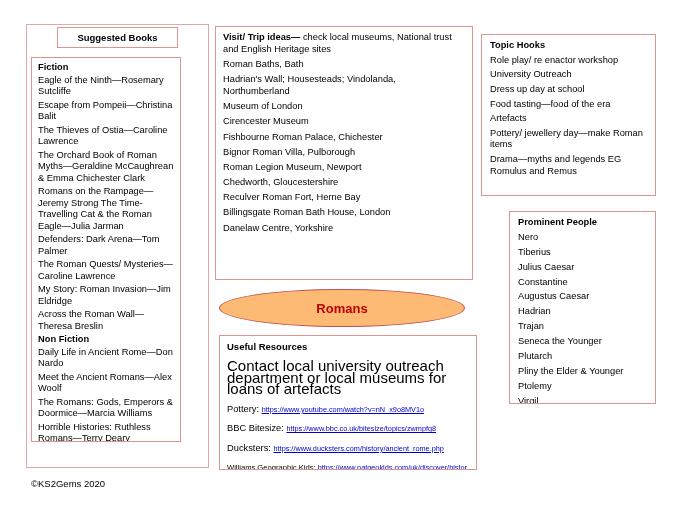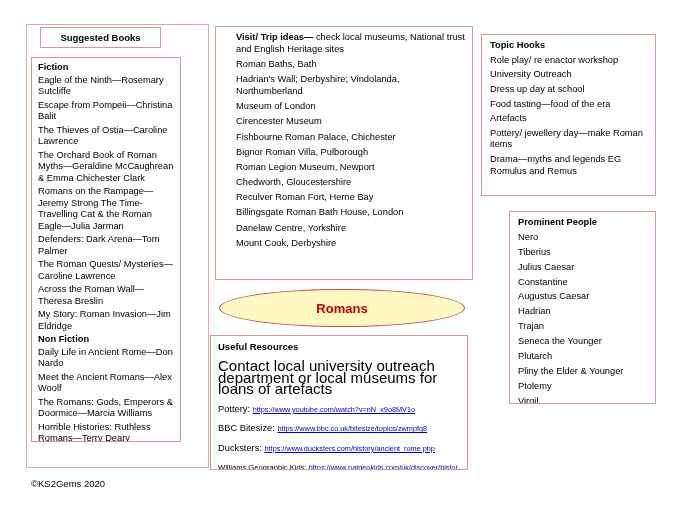--- a/index.html
+++ b/index.html
@@ -26,21 +26,21 @@
   .redbox-thin {
     border: 1px solid #e0a9a7;
     background: #ffffff;
   }
 
   
   #left-outer {
     left: 26px; top: 24px; width: 183px; height: 444px;
   }
   #books-title {
-    left: 40px; top: 27px; width: 121px; height: 21px;
+    left: 57px; top: 27px; width: 121px; height: 21px;
     display: flex; align-items: center; justify-content: center;
     font-weight: bold; font-size: 9.5px;
   }
   #books-body {
     left: 31px; top: 57px; width: 150px; height: 385px;
     padding: 4px 6px 0 6px;
     overflow: hidden;
   }
   .booklist { margin: 0; padding: 0; list-style: none; }
   .booklist li {
@@ -54,47 +54,47 @@
   }
 
   #copyright {
     left: 31px; top: 478px;
     font-size: 9.5px;
   }
 
   
   #visit-box {
     left: 215px; top: 26px; width: 258px; height: 254px;
-    padding: 5px 7px 0 20px;
+    padding: 5px 7px 0 7px;
     overflow: hidden;
   }
   .visit-list { margin: 0; padding: 0; list-style: none; }
   .visit-list li {
     font-size: 9.3px;
     line-height: 11.6px;
     margin-bottom: 3.6px;
   }
   .visit-list li.lead { margin-bottom: 4px; }
   .visit-list li.lead b { font-weight: bold; }
 
   #oval {
     left: 219px; top: 289px; width: 246px; height: 38px;
     border: 1px solid #c0504d;
     border-radius: 50%;
-    background: #fef9c3;
+    background: #fdba74;
     display: flex; align-items: center; justify-content: center;
   }
   #oval span {
     color: #c00000;
     font-weight: bold;
     font-size: 13px;
   }
 
   #resources-box {
-    left: 210px; top: 335px; width: 258px; height: 135px;
+    left: 219px; top: 335px; width: 258px; height: 135px;
     padding: 5px 7px 0 7px;
     overflow: hidden;
   }
   #resources-title { font-size: 9.5px; font-weight: bold; margin-bottom: 8px; }
   #resources-intro { font-size: 15px; line-height: 11.6px; margin-bottom: 9px; }
   .reslink {
     font-size: 9.3px;
     line-height: 11.6px;
     margin-bottom: 8px;
   }
@@ -139,49 +139,48 @@
 <div class="abs redbox" id="books-body">
   <ul class="booklist">
     <li class="sec">Fiction</li>
     <li>Eagle of the Ninth—Rosemary Sutcliffe</li>
     <li>Escape from Pompeii—Christina Balit</li>
     <li>The Thieves of Ostia—Caroline Lawrence</li>
     <li>The Orchard Book of Roman Myths—Geraldine McCaughrean &amp; Emma Chichester Clark</li>
     <li>Romans on the Rampage—Jeremy Strong The Time-Travelling Cat &amp; the Roman Eagle—Julia Jarman</li>
     <li>Defenders: Dark Arena—Tom Palmer</li>
     <li>The Roman Quests/ Mysteries—Caroline Lawrence</li>
+    <li>My Story: Roman Invasion—Jim Eldridge</li>
     <li>Across the Roman Wall—Theresa Breslin</li>
-    <li>My Story: Roman Invasion—Jim Eldridge</li>
     <li class="sec">Non Fiction</li>
     <li>Daily Life in Ancient Rome—Don Nardo</li>
     <li>Meet the Ancient Romans—Alex Woolf</li>
     <li>The Romans: Gods, Emperors &amp; Doormice—Marcia Williams</li>
     <li>Horrible Histories: Ruthless Romans—Terry Deary</li>
     <li>Meet the Ancient Romans –James Davies</li>
     <li>Ancient Warriors - Iris Volant</li>
   </ul>
 </div>
 
 <div class="abs" id="copyright">©KS2Gems 2020</div>
 
 <div class="abs redbox" id="visit-box">
   <ul class="visit-list">
     <li class="lead"><b>Visit/ Trip ideas—</b><span> check local museums, National trust and English Heritage sites</span></li>
     <li>Roman Baths, Bath</li>
-    <li>Hadrian's Wall; Derbyshire; Vindolanda, Northumberland</li>
+    <li>Hadrian's Wall; Housesteads; Vindolanda, Northumberland</li>
     <li>Museum of London</li>
     <li>Cirencester Museum</li>
     <li>Fishbourne Roman Palace, Chichester</li>
     <li>Bignor Roman Villa, Pulborough</li>
     <li>Roman Legion Museum, Newport</li>
     <li>Chedworth, Gloucestershire</li>
     <li>Reculver Roman Fort, Herne Bay</li>
     <li>Billingsgate Roman Bath House, London</li>
     <li>Danelaw Centre, Yorkshire</li>
-    <li>Mount Cook, Derbyshire</li>
   </ul>
 </div>
 
 <div class="abs" id="oval">
   <span>Romans</span>
 </div>
 
 <div class="abs redbox" id="resources-box">
   <div id="resources-title">Useful Resources</div>
   <div id="resources-intro">Contact local university outreach department or local museums for loans of artefacts</div>

